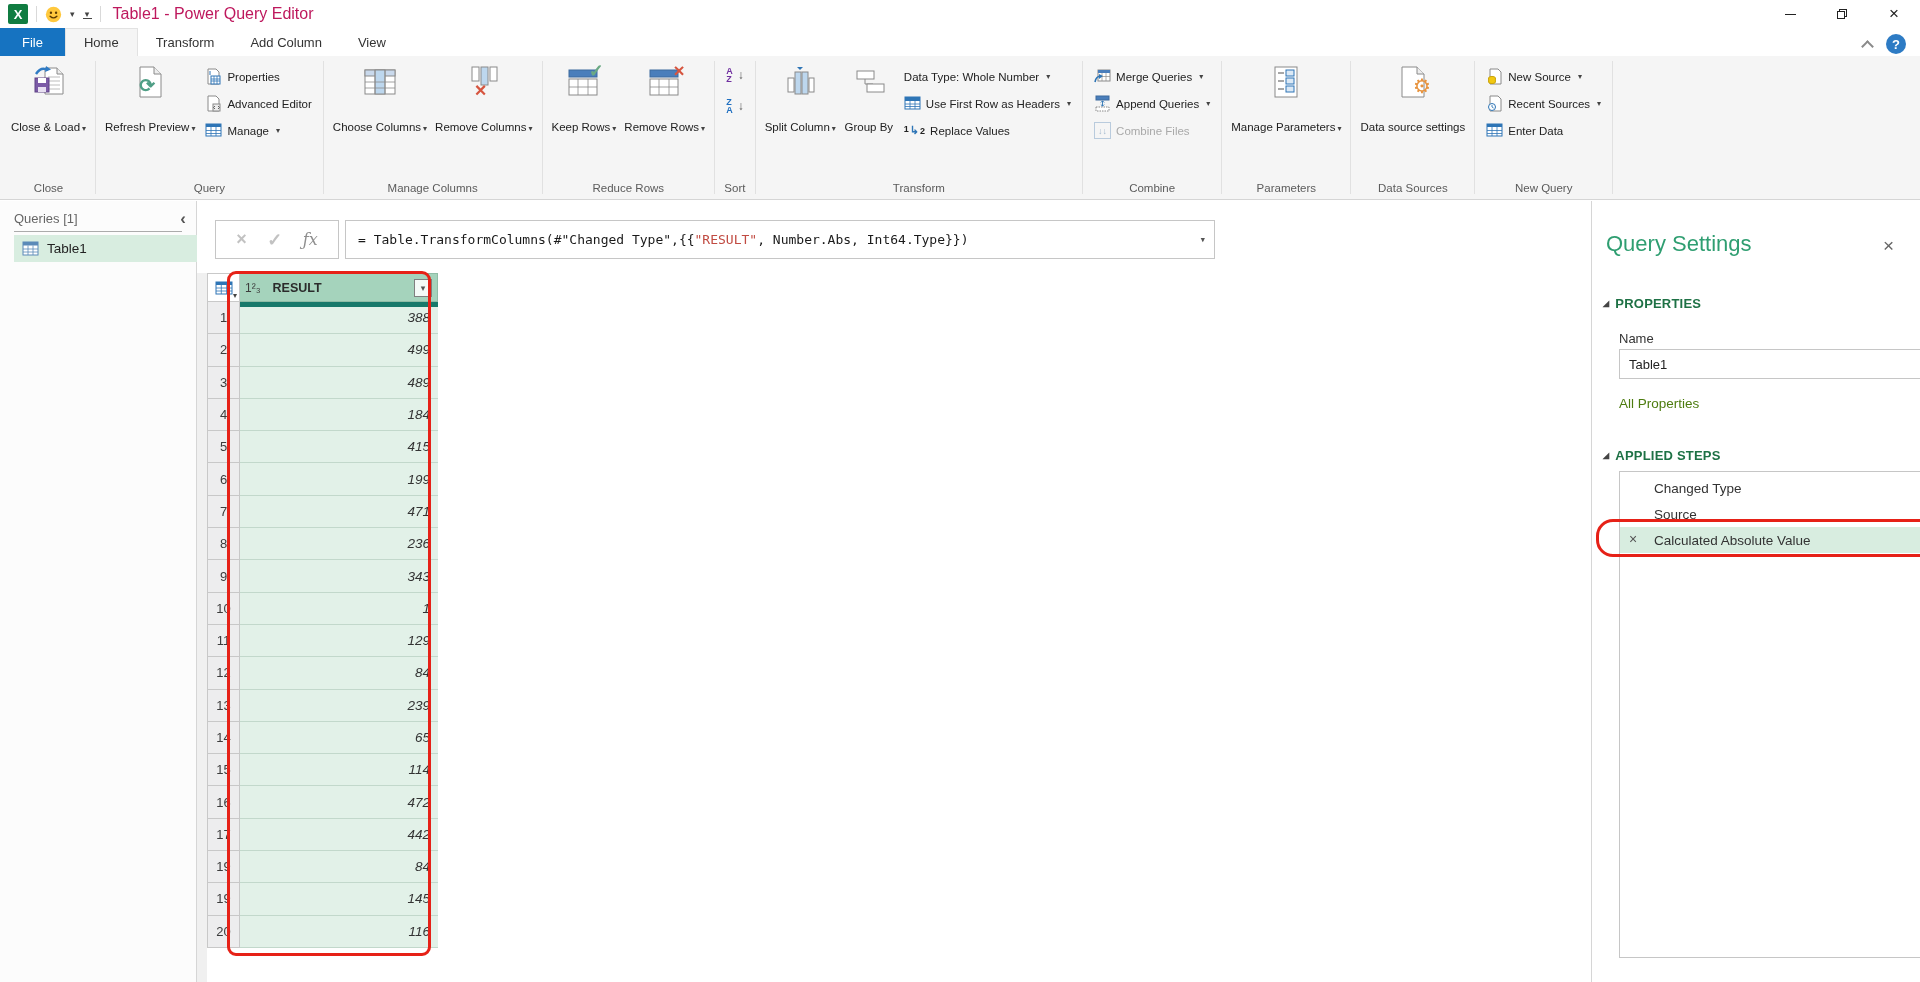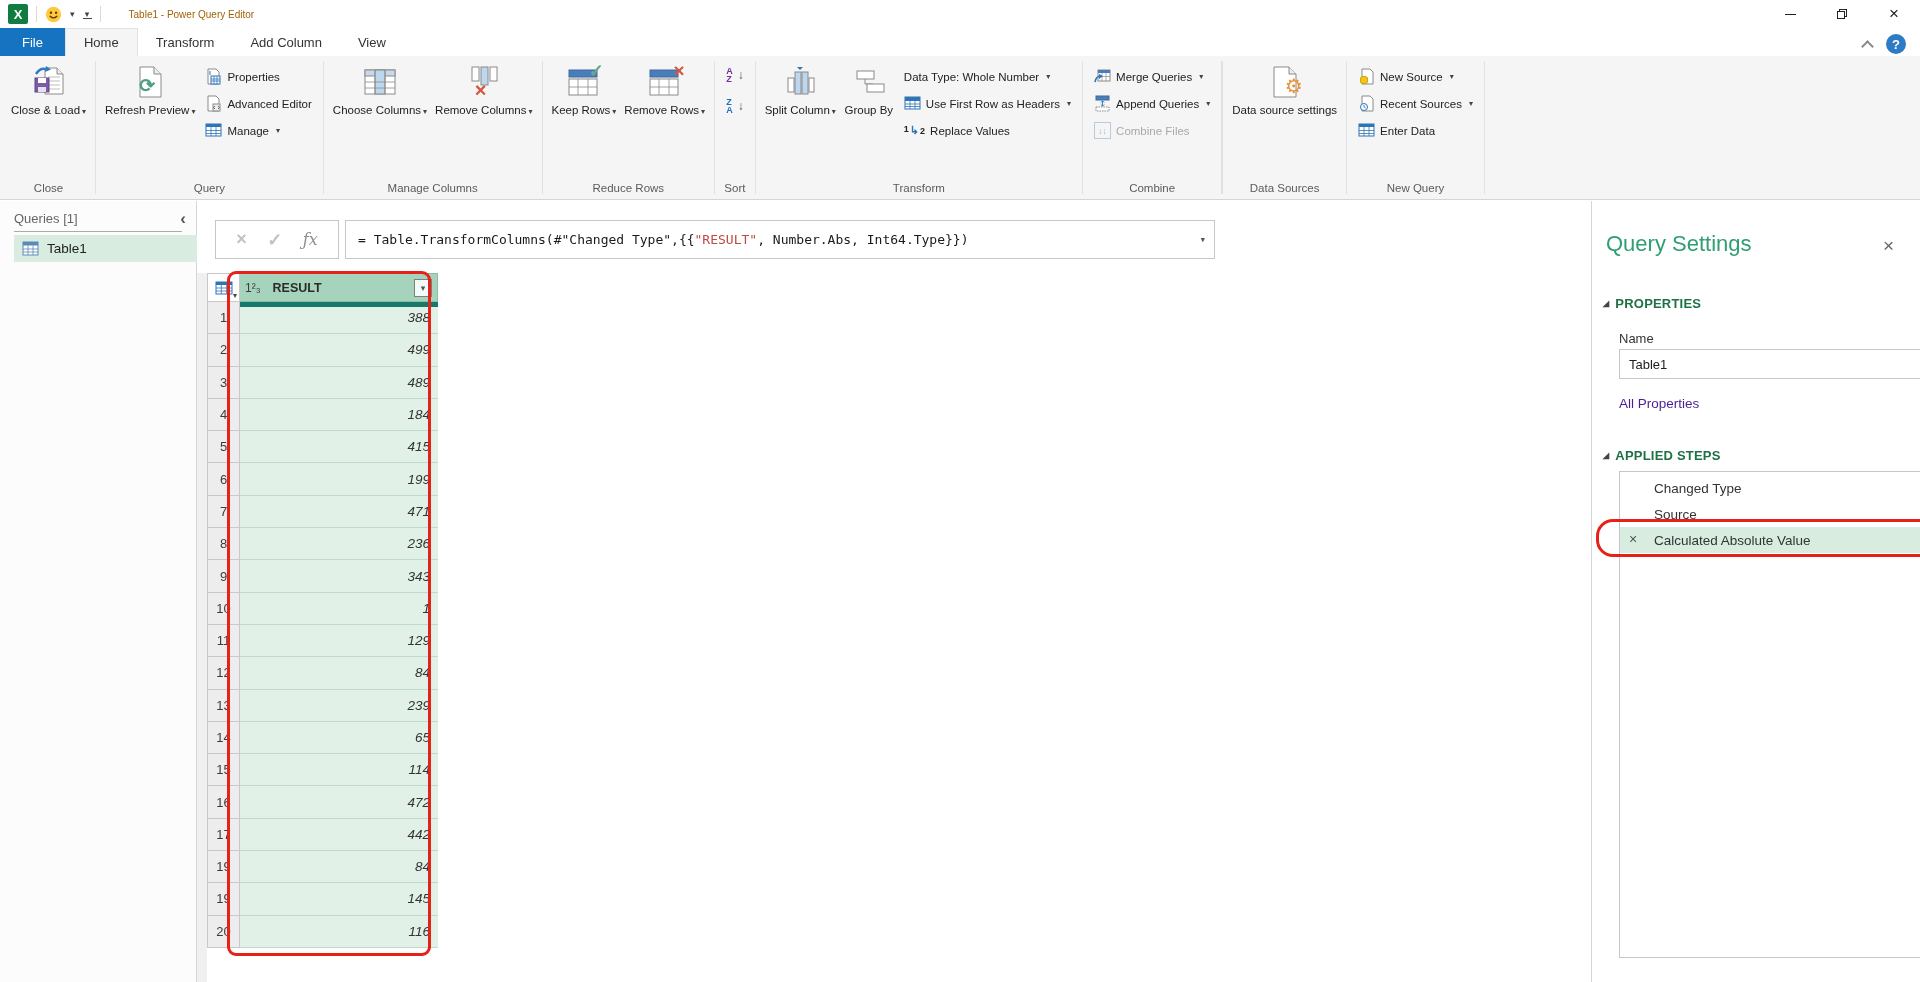--- a/index.html
+++ b/index.html
@@ -8,21 +8,21 @@
 .app{position:relative;width:1920px;height:982px;background:#fff}
 
 
 .titlebar{height:28px;display:flex;align-items:center;gap:8px;padding-left:8px;background:#fff}
 .excel-logo{width:20px;height:20px;background:#107C41;color:#fff;font-weight:bold;font-size:13px;display:flex;align-items:center;justify-content:center;border-radius:2px}
 .tb-sep{width:1px;height:16px;background:#D9D9D9}
 .smiley{width:17px;height:17px}
 .tiny-caret{font-size:9px;color:#444}
 .qat-custom{display:flex;flex-direction:column;align-items:center;line-height:5px;color:#444;font-size:9px;padding-top:3px}
 .qat-custom .bar{width:9px;border-top:1.5px solid #444;margin-top:1px}
-.tb-title{font-size:10px;color:#a16207;margin-left:20px;white-space:nowrap}
+.tb-title{font-size:16px;color:#be185d;margin-left:4px;white-space:nowrap}
 .win-controls{margin-left:auto;display:flex;height:28px}
 .win-btn{width:52px;display:flex;align-items:center;justify-content:center;color:#222;font-size:14px}
 .min-glyph{display:block;width:11px;border-top:1.2px solid #222}
 .restore-glyph{position:relative;width:10px;height:10px}
 .restore-glyph .b{position:absolute;width:8px;height:8px;border:1.2px solid #222;background:#fff}
 .restore-glyph .b1{right:0;top:0}
 .restore-glyph .b2{left:0;bottom:0}
 
 
 .tabrow{height:28px;display:flex;align-items:stretch;background:#fff;position:relative}
@@ -33,21 +33,21 @@
 .chev-up{width:9px;height:9px;border-left:2px solid #8A8A8A;border-top:2px solid #8A8A8A;transform:rotate(45deg);margin-top:4px}
 .help-circle{width:20px;height:20px;border-radius:50%;background:#2D7BC4;color:#fff;font-size:13px;font-weight:bold;display:flex;align-items:center;justify-content:center}
 
 
 .ribbon{height:144px;background:#F5F5F5;border-bottom:1px solid #D5D5D5;display:flex;align-items:stretch;padding-left:2px}
 .rgroup{display:flex;flex-direction:column}
 .rgroup-content{flex:1;display:flex;align-items:flex-start;padding:5px 6px 0 6px;gap:2px}
 .rgroup-label{text-align:center;font-size:11.5px;color:#5b5b5b;padding:0 6px 5px}
 .rdiv{width:1px;background:#E1E1E1;margin:5px 0}
 .bigbtn{display:flex;flex-direction:column;align-items:center;padding:3px 3px;min-width:56px}
-.bigbtn .lbl{font-size:11.5px;line-height:1.22;text-align:right;color:#222;margin-top:3px}
+.bigbtn .lbl{font-size:11.5px;line-height:1.22;text-align:right;color:#222;margin-top:20px}
 .caret{font-size:8px;color:#444;margin-left:2px}
 .vstack{display:flex;flex-direction:column;justify-content:flex-start;padding-top:2px}
 .smallbtn{display:flex;align-items:center;gap:5px;font-size:11.5px;height:27px;padding:0 5px;color:#222;white-space:nowrap}
 .smallbtn.disabled{color:#A9A9A9}
 .i32{width:36px;height:36px;position:relative;flex:none}
 .i16{width:17px;height:17px;position:relative;flex:none}
 .ov{position:absolute;font-weight:bold;line-height:1}
 .sortletters{display:flex;flex-direction:column;font-size:9px;font-weight:bold;line-height:8px;font-family:"Liberation Sans",sans-serif}
 .purple{color:#7030A0}.blue{color:#1F6FC0}
 .sortarrow{font-size:12px;color:#555}
@@ -94,21 +94,21 @@
 
 
 .settings-panel{width:329px;border-left:1px solid #D6D6D6;position:relative;background:#fff}
 .qs-title{position:absolute;top:30px;left:14px;font-size:22px;color:#2F9E71;font-weight:400}
 .qs-close{position:absolute;top:34px;right:26px;font-size:19px;color:#666}
 .sec-head{position:absolute;left:11px;display:flex;align-items:center;gap:6px;color:#1E7145;font-weight:bold;font-size:13px;letter-spacing:.2px}
 .tri{font-size:8px;color:#444}
 .props-head{top:95px}
 .name-label{position:absolute;top:130px;left:27px;font-size:13px;color:#333}
 .name-input{position:absolute;top:148px;left:27px;width:314px;height:30px;border:1px solid #C6C6C6;background:#fff;font-size:13px;color:#222;padding:0 9px;font-family:"Liberation Sans",sans-serif}
-.all-props{position:absolute;top:195px;left:27px;color:#4c1d95;font-size:13.5px}
+.all-props{position:absolute;top:195px;left:27px;color:#4d7c0f;font-size:13.5px}
 .steps-head{top:247px}
 .steps-box{position:absolute;top:270px;left:27px;width:314px;height:487px;border:1px solid #C6C6C6;background:#fff;padding-top:3px}
 .step{height:26px;display:flex;align-items:center;padding-left:34px;font-size:13.5px;color:#333;position:relative}
 .step.selected{background:#D8EDE0}
 .step-x{position:absolute;left:9px;top:4px;font-size:14px;color:#555}
 .step-annot{left:4px;top:318px;width:358px;height:38px;border-radius:17px}
 
 svg{display:block}
 </style>
 </head>
@@ -400,20 +400,37 @@
                 <span>↓↓</span>
               </span>
             <span>Combine Files</span>
           </div>
         </div>
       </div>
       <div class="rgroup-label">Combine</div>
     </div>
     <div class="rdiv"></div>
 
+    <div class="rgroup">
+      <div class="rgroup-content">
+        <div class="bigbtn">
+          <div class="i32">
+            <svg viewBox="0 0 36 36" width="36" height="36">
+              <rect x="7" y="3" width="22" height="30" fill="#fff" stroke="#8A8A8A"></rect>
+              <path d="M10 9 h6 M10 17 h6 M10 25 h6" stroke="#8A8A8A" stroke-width="1.4"></path>
+              <rect x="18" y="6" width="8" height="6" fill="#DCE9F5" stroke="#2E75B6"></rect>
+              <rect x="18" y="14" width="8" height="6" fill="#DCE9F5" stroke="#2E75B6"></rect>
+              <rect x="18" y="22" width="8" height="6" fill="#DCE9F5" stroke="#2E75B6"></rect>
+            </svg>
+          </div>
+          <div class="lbl"><span>Manage Parameters</span><span class="caret">▾</span></div>
+        </div>
+      </div>
+      <div class="rgroup-label">Parameters</div>
+    </div>
     <div class="rdiv"></div>
 
     <div class="rgroup">
       <div class="rgroup-content">
         <div class="bigbtn">
           <div class="i32">
             <svg viewBox="0 0 36 36" width="36" height="36">
               <path d="M7 3 h15 l7 7 v23 h-22 z" fill="#fff" stroke="#8A8A8A"></path>
               <path d="M22 3 v7 h7" fill="#EDEDED" stroke="#8A8A8A"></path>
             </svg>

